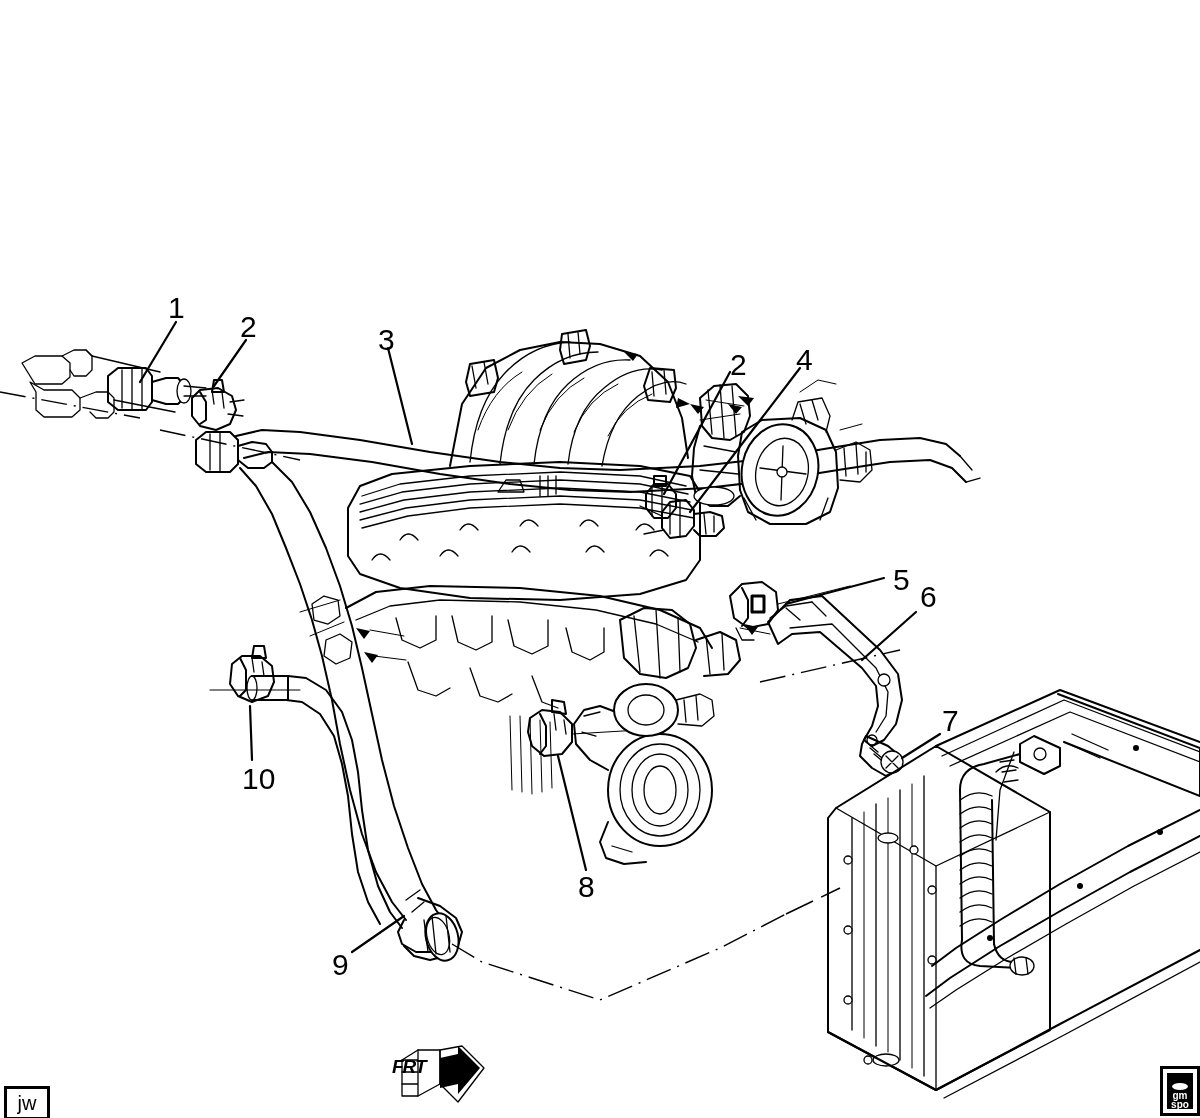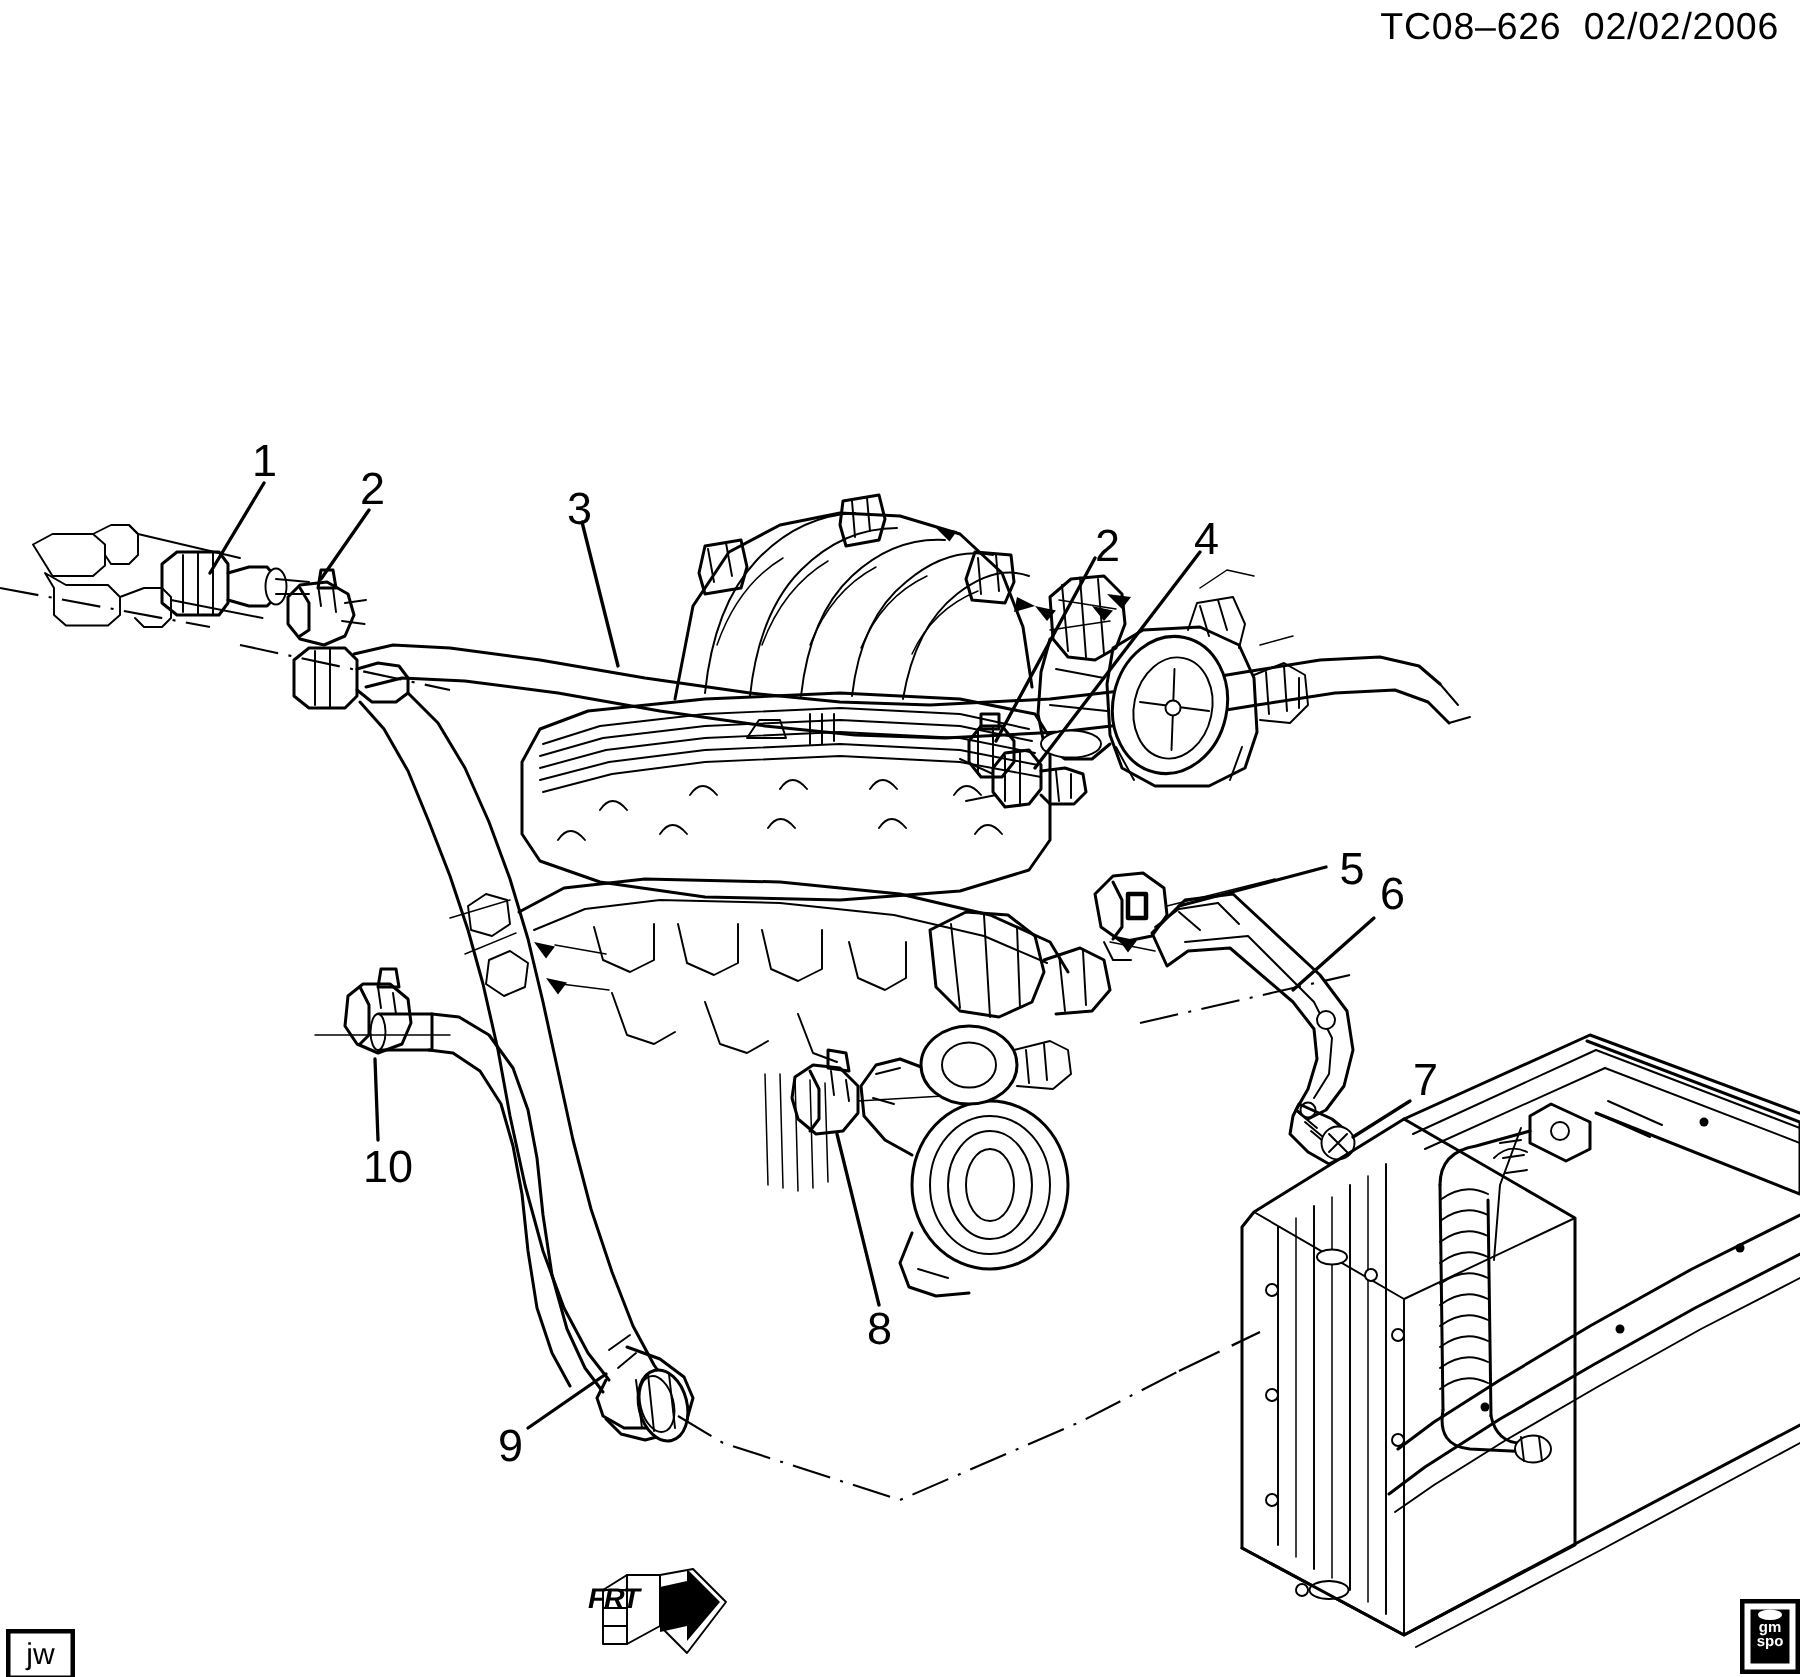--- a/index.html
+++ b/index.html
@@ -28,21 +28,21 @@
   .cornerbox{
     position:absolute;
     border:3px solid #000;
     background:#fff;
     display:flex;align-items:center;justify-content:center;
   }
   #jwbox{left:4px;top:1086px;width:40px;height:28px;font-size:20px;}
   #gmbox{left:1160px;top:1066px;width:34px;height:44px;}
   #gmspo{
     width:26px;height:36px;background:#000;color:#fff;
-    display:flex;flex-direction:column;align-items:center;justify-content:flex-start;
+    display:flex;flex-direction:column;align-items:center;justify-content:flex-end;
     font-size:10px;line-height:9px;font-weight:bold;
   }
   #gmspo .dot{width:16px;height:7px;background:#fff;border-radius:50%;margin-bottom:1px;}
   .frtlabel{
     position:absolute;left:392px;top:1056px;
     font-size:19px;font-weight:bold;font-style:italic;
     letter-spacing:-1px;
     text-align:center;
   }
   svg{display:block;}
@@ -55,21 +55,20 @@
   .dashv{fill:none;stroke:#000;stroke-width:1.5;stroke-dasharray:30 9;}
   .wh{fill:#fff;stroke:#000;stroke-width:2;stroke-linejoin:round;}
   .wh1{fill:#fff;stroke:#000;stroke-width:1.3;stroke-linejoin:round;}
   .blk{fill:#000;}
 </style>
 </head>
 <body>
 
 <div id="sheet">
 
-  <div class="hdr">TC08–626  02/02/2006</div>
 
   <svg id="art" width="1200" height="1118" viewBox="0 0 1200 1118" aria-hidden="true">
 
     <g>
       <path class="ln1" d="M22 363 L35 356 L62 356 L70 363 L70 377 L62 384 L35 384 Z"></path>
       <path class="ln1" d="M62 356 L74 350 L86 350 L92 356"></path>
       <path class="ln1" d="M92 356 L160 372"></path>
       <path class="ln1" d="M86 350 L92 356 L92 370 L86 376 L74 376 L70 370"></path>
       <path class="ln1" d="M30 382 L44 390 L72 390 L80 398 L80 410 L72 417 L44 417 L36 410 L36 392 Z"></path>
       <path class="ln1" d="M80 398 L96 392 L108 392 L114 398 L114 412 L108 418 L96 418 L90 412"></path>

